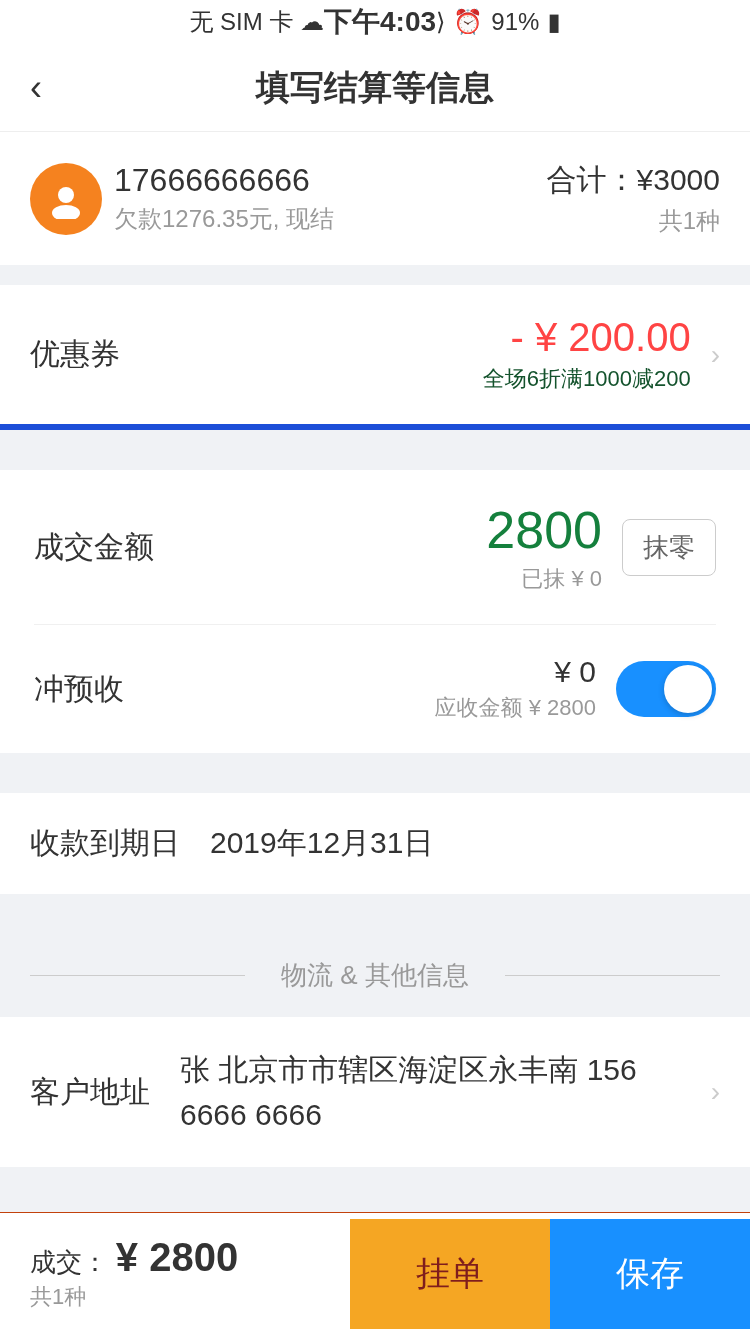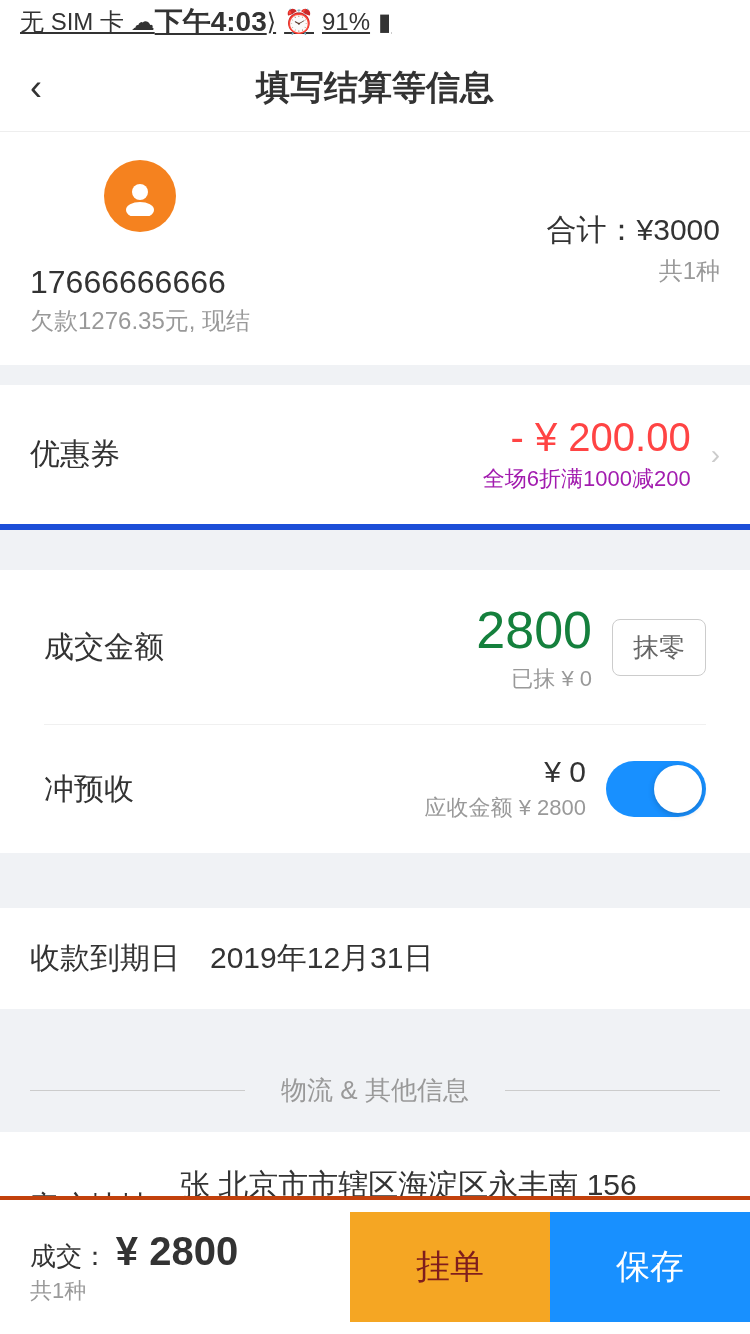--- a/index.html
+++ b/index.html
@@ -13,25 +13,24 @@
       color: #333;
       position: relative;
     }
 
     
     .status-bar {
       height: 44px;
       background: #fff;
       display: flex;
       align-items: center;
-      justify-content: flex-start;
+      justify-content: center;
       padding: 0 20px;
       font-size: 24px;
       font-weight: 500;
-      text-decoration: underline;
     }
     .status-left { display: flex; align-items: center; gap: 10px; }
     .status-center { font-size: 28px; font-weight: 600; }
     .status-right { display: flex; align-items: center; gap: 8px; font-size: 24px; }
 
     
     .nav-bar {
       height: 88px;
       background: #fff;
       display: flex;
@@ -67,21 +66,21 @@
     }
 
     
     .customer-row {
       display: flex;
       align-items: center;
       justify-content: space-between;
       padding: 28px 30px;
       background: #fff;
     }
-    .customer-left { display: flex; align-items: center; gap: 32px; flex-direction: column; }
+    .customer-left { display: flex; align-items: center; gap: 12px; }
     .avatar {
       width: 72px;
       height: 72px;
       border-radius: 50%;
       background: #f5821f;
       display: flex;
       align-items: center;
       justify-content: center;
     }
     .customer-info { display: flex; flex-direction: column; }
@@ -103,31 +102,31 @@
       align-items: center;
       justify-content: space-between;
       padding: 30px 30px;
       background: #fff;
       border-bottom: 6px solid #1d4ed8;
     }
     .form-row:last-child { border-bottom: none; }
     .form-label { font-size: 30px; color: #333; }
     .form-value-right { display: flex; align-items: center; gap: 20px; text-align: right; }
     .coupon-value { color: #ff4444; font-size: 40px; font-weight: 500; }
-    .coupon-desc { font-size: 22px; color: #a21caf; margin-top: 4px; }
+    .coupon-desc { font-size: 22px; color: #14532d; margin-top: 4px; }
     .chevron-right {
       color: #ccc;
       font-size: 28px;
     }
 
     
     .amount-section {
       background: #fff;
-      padding: 0 44px;
-      margin-bottom: 35px;
+      padding: 0 34px;
+      margin-bottom: 20px;
     }
     .amount-row {
       display: flex;
       align-items: center;
       justify-content: space-between;
       padding: 30px 0;
       border-bottom: 1px solid #f0f0f0;
     }
     .amount-row:last-child { border-bottom: none; gap: 11px; }
     .amount-label { font-size: 30px; color: #333; }
@@ -211,25 +210,25 @@
     }
     .address-label { font-size: 30px; color: #333; flex-shrink: 0; margin-right: 30px; }
     .address-value { font-size: 30px; color: #333; flex: 1; line-height: 1.5; }
 
     
     .bottom-bar {
       position: fixed;
       bottom: 0;
       left: 0;
       width: 750px;
-      height: 138px;
-      background: #fff;
-      display: flex;
-      align-items: center;
-      border-top: 4px solid #c2410c;
+      height: 122px;
+      background: #fff;
+      display: flex;
+      align-items: center;
+      border-top: 1px solid #c2410c;
     }
     .bottom-summary {
       flex: 1;
       padding: 0 30px;
       display: flex;
       flex-direction: column;
     }
     .bottom-amount { font-size: 40px; color: #333; font-weight: 600; }
     .bottom-count { font-size: 22px; color: #999; margin-top: 2px; }
     .bottom-btn-hang {

